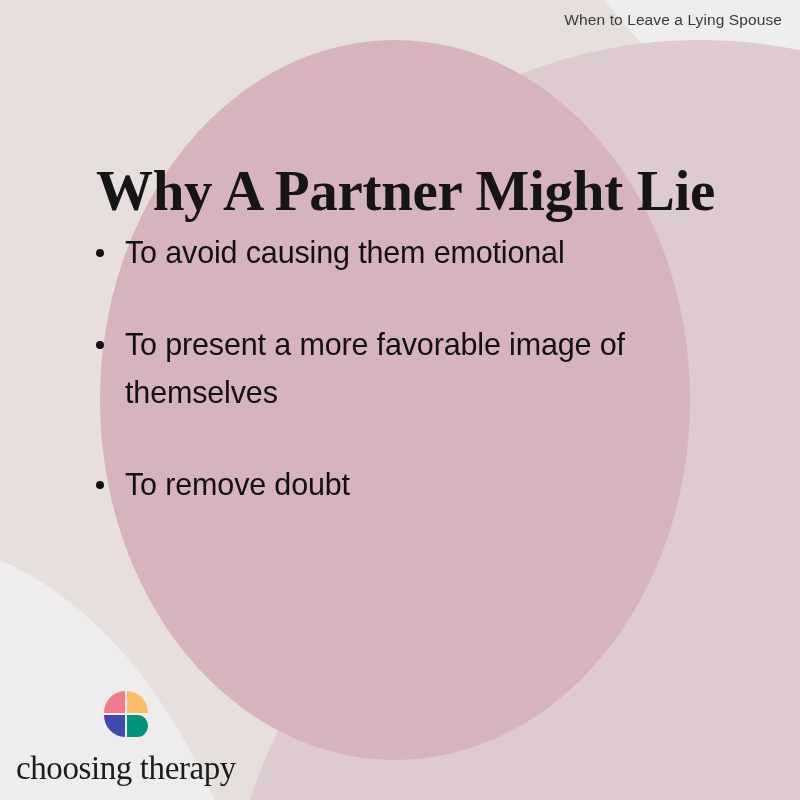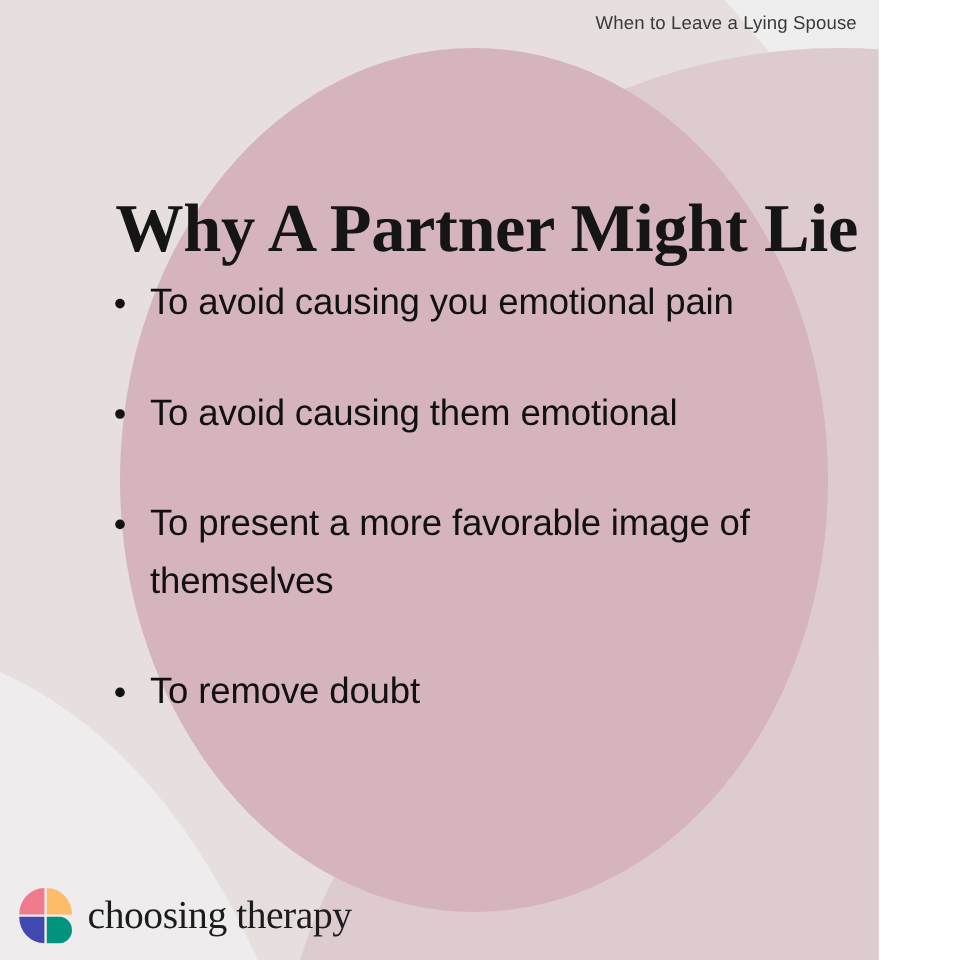--- a/index.html
+++ b/index.html
@@ -8,21 +8,21 @@
   }
   body {
     width: 800px;
     height: 800px;
     overflow: hidden;
     font-family: "Liberation Sans", sans-serif;
   }
 
   #canvas {
     position: relative;
-    width: 732px;
+    width: 800px;
     height: 800px;
     background: #e7dede;
     overflow: hidden;
   }
 
   
   #bg-layer {
     position: absolute;
     left: 0; top: 0;
     width: 800px;
@@ -90,20 +90,21 @@
   .bullet-text { display: block; }
 
   
   .logo {
     position: absolute;
     left: 16px;
     bottom: 14px;
     display: flex;
     align-items: center;
     gap: 13px;
+    flex-direction: column;
   }
   .logo-mark {
     position: relative;
     width: 44px;
     height: 46px;
     flex: none;
   }
   .q {
     position: absolute;
     width: 21px;
@@ -145,24 +146,20 @@
     </svg>
   </div>
 
   <div class="eyebrow">When to Leave a Lying Spouse</div>
 
   <h1 class="title">Why A Partner Might Lie</h1>
 
   <ul class="bullets">
     <li class="bullet-row">
       <span class="bullet-dot"></span>
-      <span class="bullet-text">To avoid causing you emotional pain</span>
-    </li>
-    <li class="bullet-row">
-      <span class="bullet-dot"></span>
       <span class="bullet-text">To avoid causing them emotional</span>
     </li>
     <li class="bullet-row">
       <span class="bullet-dot"></span>
       <span class="bullet-text">To present a more favorable image of themselves</span>
     </li>
     <li class="bullet-row">
       <span class="bullet-dot"></span>
       <span class="bullet-text">To remove doubt</span>
     </li>

